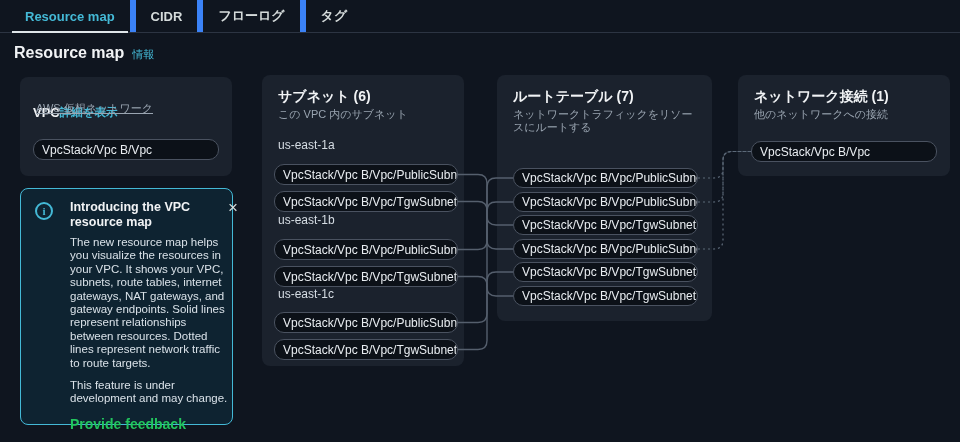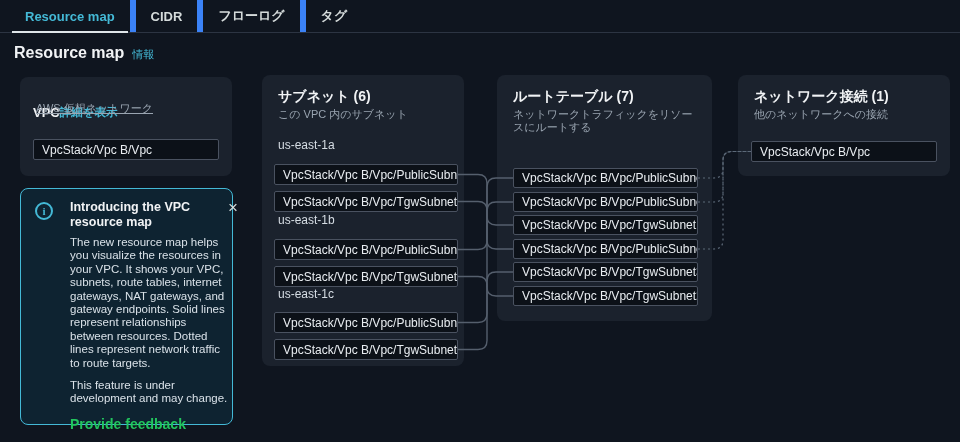--- a/index.html
+++ b/index.html
@@ -16,21 +16,21 @@
 
   
   .pagehead { position:absolute; left:14px; top:44px; display:flex; align-items:baseline; gap:8px; }
   .pagehead h1 { font-size:16px; font-weight:bold; color:#f1f3f5; }
   .infolink { font-size:11px; font-weight:normal; color:#44b9d6; cursor:pointer; }
 
   
   .panel { position:absolute; background:#1b222d; border-radius:8px; }
   .panel-title { position:absolute; left:16px; top:13px; font-size:14px; font-weight:bold; color:#f1f3f5; }
   .panel-sub { position:absolute; left:16px; top:33px; font-size:11px; color:#9aa5b1; line-height:13px; }
-  .rbox { position:absolute; height:21px; background:#0c1118; border:1px solid #4a5260; border-radius:2px; display:flex; align-items:center; padding:0 8px; font-size:12px; color:#e9edf1; white-space:nowrap; overflow:hidden; cursor:pointer; }
+  .rbox { position:absolute; height:21px; background:#0c1118; border:1px solid #4a5260; border-radius:10px; display:flex; align-items:center; padding:0 8px; font-size:12px; color:#e9edf1; white-space:nowrap; overflow:hidden; cursor:pointer; }
   .azlabel { position:absolute; font-size:12px; color:#d6dde4; }
 
   
   #vpc-panel { left:20px; top:77px; width:212px; height:99px; }
   .vpc-head { position:absolute; left:13px; top:28px; display:flex; align-items:flex-start; }
   .vpc-head .t { font-size:13px; font-weight:bold; color:#f1f3f5; }
   .vpc-head .lnk { font-size:11.5px; font-weight:bold; color:#44b9d6; cursor:pointer; }
   #vpc-panel .panel-sub { left:16px; top:25px;text-decoration:underline; }
 
   

